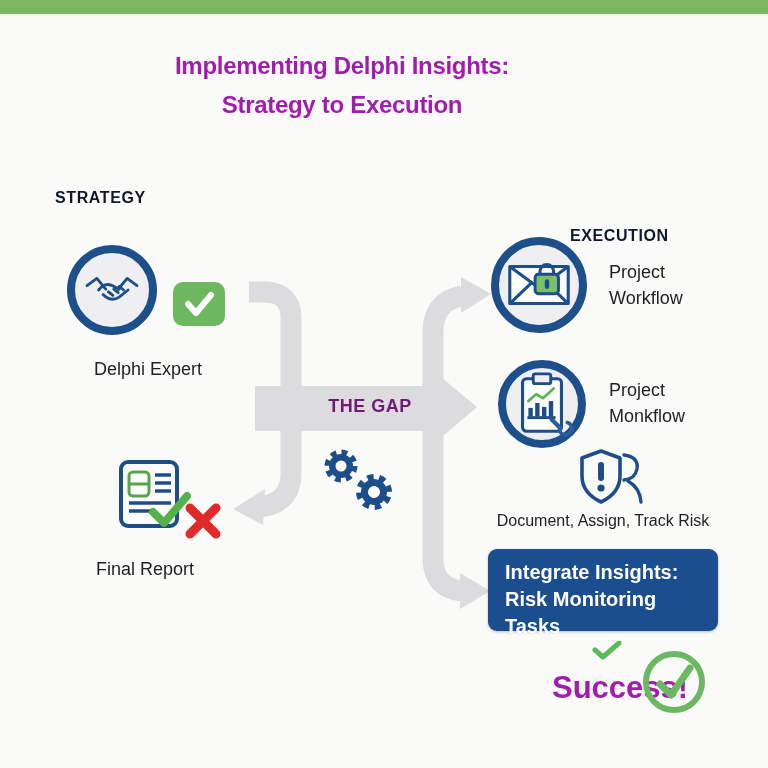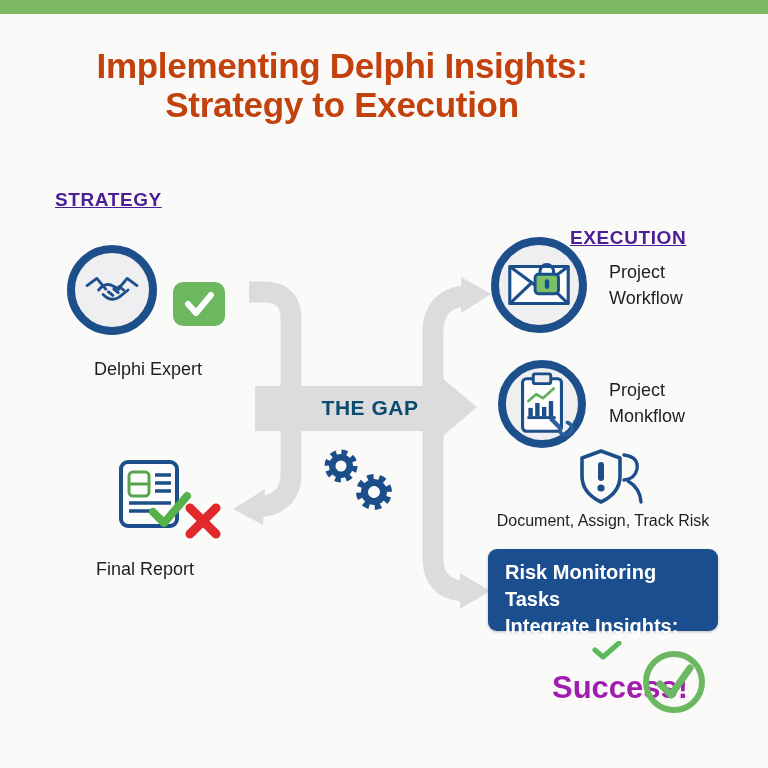--- a/index.html
+++ b/index.html
@@ -6,30 +6,30 @@
   body{
     width:768px;height:768px;position:relative;overflow:hidden;
     background:#fafaf9;
     font-family:"Liberation Sans","DejaVu Sans",sans-serif;
     -webkit-font-smoothing:antialiased;
   }
   .abs{position:absolute;}
   .top-bar{left:0;top:0;width:768px;height:14px;background:#7cb862;}
   .title{
     left:0;top:46px;width:684px;text-align:center;
-    font-size:35px;font-weight:bold;color:#c2410c;line-height:39px;letter-spacing:-0.3px;
-  }
-  .col-header{font-size:19px;font-weight:bold;color:#4c1d95;letter-spacing:0.6px;text-decoration:underline;}
+    font-size:24px;font-weight:bold;color:#a21caf;line-height:39px;letter-spacing:-0.3px;
+  }
+  .col-header{font-size:16px;font-weight:bold;color:#0f172a;letter-spacing:0.6px;}
   .icon-circle{
     border:8px solid #1d4f8a;border-radius:50%;background:#efeff2;
     box-sizing:border-box;display:flex;align-items:center;justify-content:center;
   }
   .body-label{font-size:18px;color:#1f1f21;font-weight:500;line-height:26px;}
   .center{text-align:center;}
-  .gap-label{font-size:21px;font-weight:bold;color:#0c4a6e;letter-spacing:0.5px;}
+  .gap-label{font-size:18px;font-weight:bold;color:#701a75;letter-spacing:0.5px;}
   .check-badge{
     left:173px;top:282px;width:52px;height:44px;border-radius:10px;background:#6db85f;
     display:flex;align-items:center;justify-content:center;
   }
   .blue-box{
     left:488px;top:549px;width:230px;height:82px;border-radius:9px;background:#1b4e8f;
     box-sizing:border-box;padding:10px 10px 0 17px;
     color:#ffffff;font-size:20px;font-weight:bold;line-height:27px;
     box-shadow:0 1px 3px rgba(0,0,0,0.25);
   }
@@ -180,22 +180,22 @@
   <circle cx="27" cy="42" r="3.6" fill="#1c4e8a"></circle>
   <g fill="none" stroke="#1c4e8a" stroke-width="3.4" stroke-linecap="round">
     <path d="M50 9 q15 2 13 14 q-2 10 -13 11"></path>
     <path d="M54 35 q12 7 13 21"></path>
   </g>
 </svg>
 
 <div class="abs body-label center" style="left:470px;top:508px;width:266px;font-size:16px;">Document, Assign, Track Risk</div>
 
 <div class="abs blue-box">
+  <span class="line">Integrate Insights:</span>
   <span class="line">Risk Monitoring Tasks</span>
-  <span class="line">Integrate Insights:</span>
   <svg width="32" height="19" viewBox="0 0 32 19">
     <polyline points="4,9 12,16 28,2" fill="none" stroke="#5cb95c" stroke-width="5" stroke-linecap="round" stroke-linejoin="round"></polyline>
   </svg>
 </div>
 
 <div class="abs success-label" style="left:552px;top:670px;">Success!</div>
 <div class="abs success-ring">
   <svg width="44" height="40" viewBox="0 0 44 40">
     <polyline points="8,22 19,33 38,6" fill="none" stroke="#6cb761" stroke-width="7" stroke-linecap="round" stroke-linejoin="round"></polyline>
   </svg>

